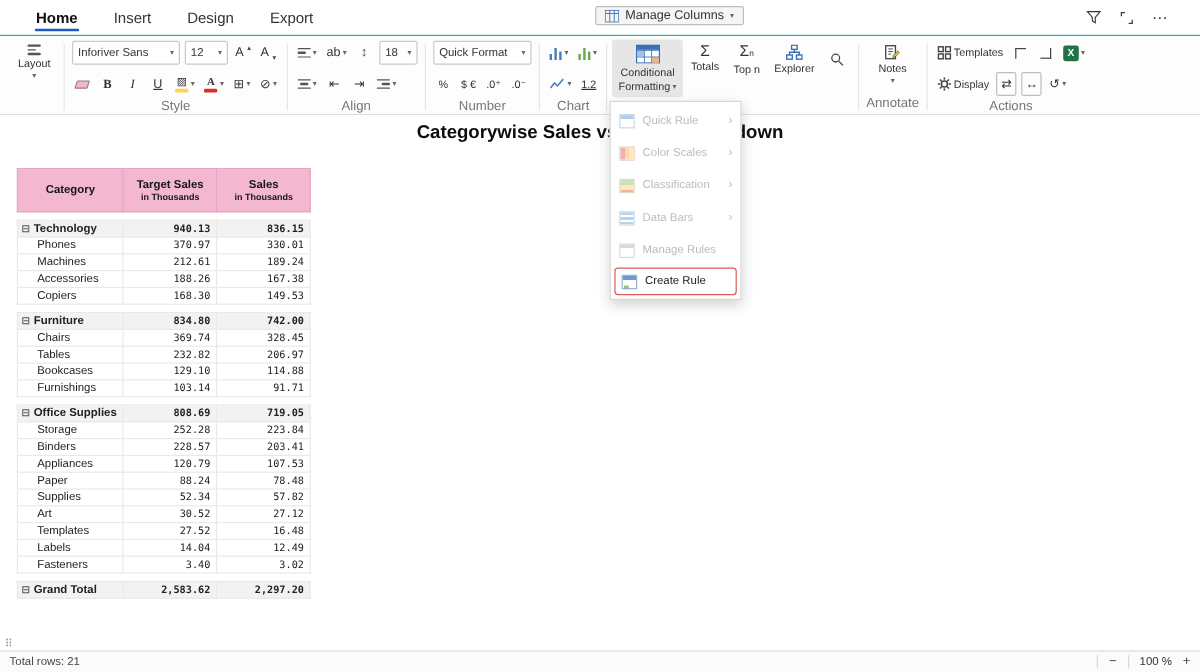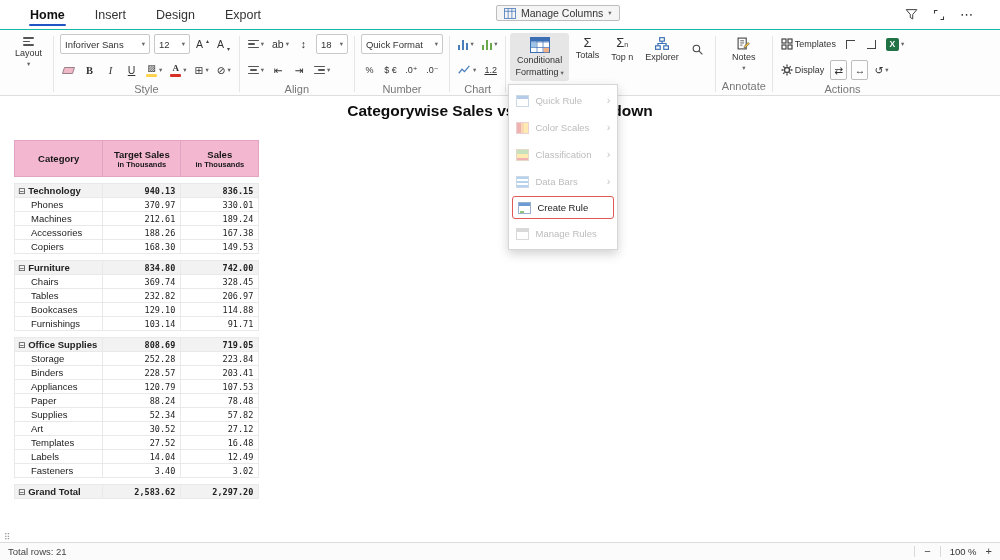--- a/index.html
+++ b/index.html
@@ -371,27 +371,27 @@
         <div class="mitem disabled">
           <span class="mi mi-classification"></span>
           <span>Classification</span>
           <span class="sub">›</span>
         </div>
         <div class="mitem disabled">
           <span class="mi mi-data-bars"></span>
           <span>Data Bars</span>
           <span class="sub">›</span>
         </div>
+        <div class="mitem disabled">
+          <span class="mi mi-manage-rules"></span>
+          <span>Manage Rules</span>
+        </div>
         <div class="mitem create">
           <span class="mi mi-create-rule"></span>
           <span>Create Rule</span>
-        </div>
-        <div class="mitem disabled">
-          <span class="mi mi-manage-rules"></span>
-          <span>Manage Rules</span>
         </div>
       </div>
   </div>
 
   <div class="rdiv"></div>
 
   <div class="rgroup">
     <button class="bigbtn">
       <svg width="13" height="13" viewBox="0 0 24 24">
           <rect x="2" y="2" width="15" height="20" fill="none" stroke="#444" stroke-width="2"></rect>

